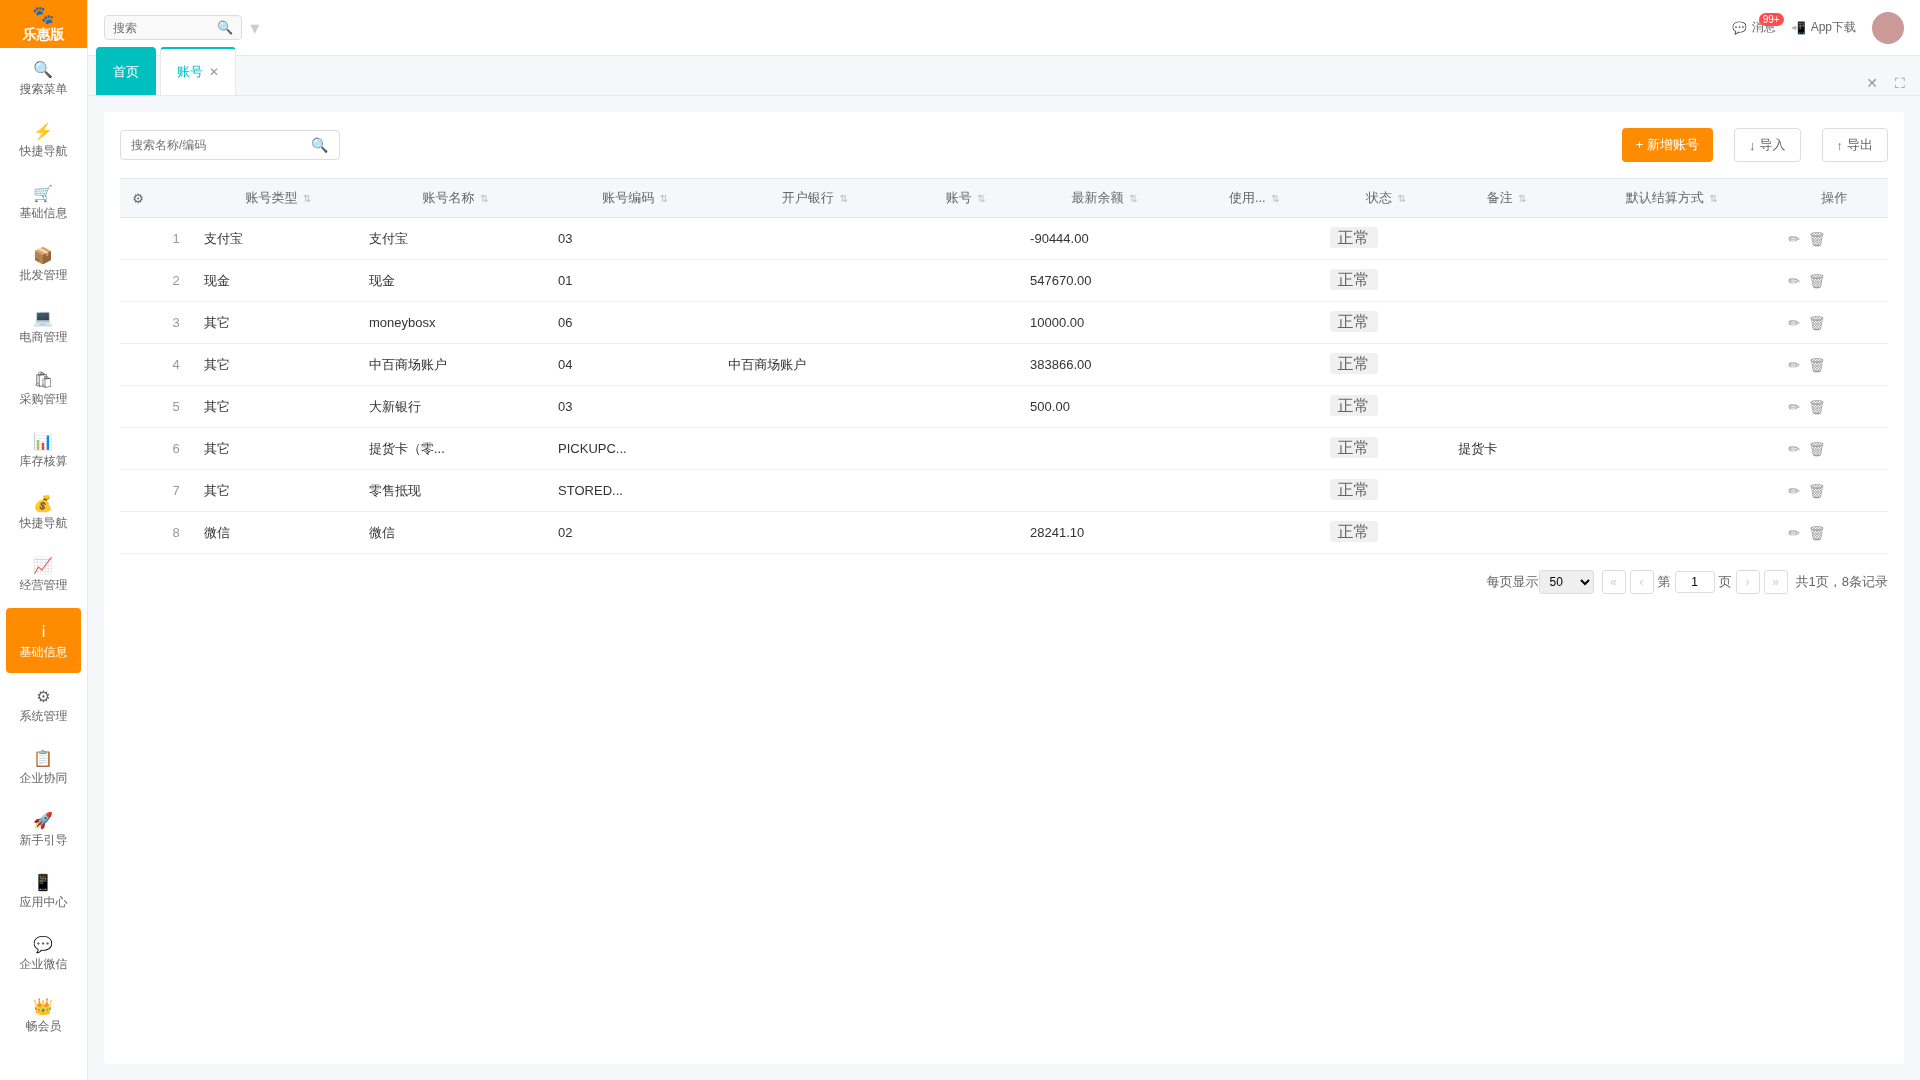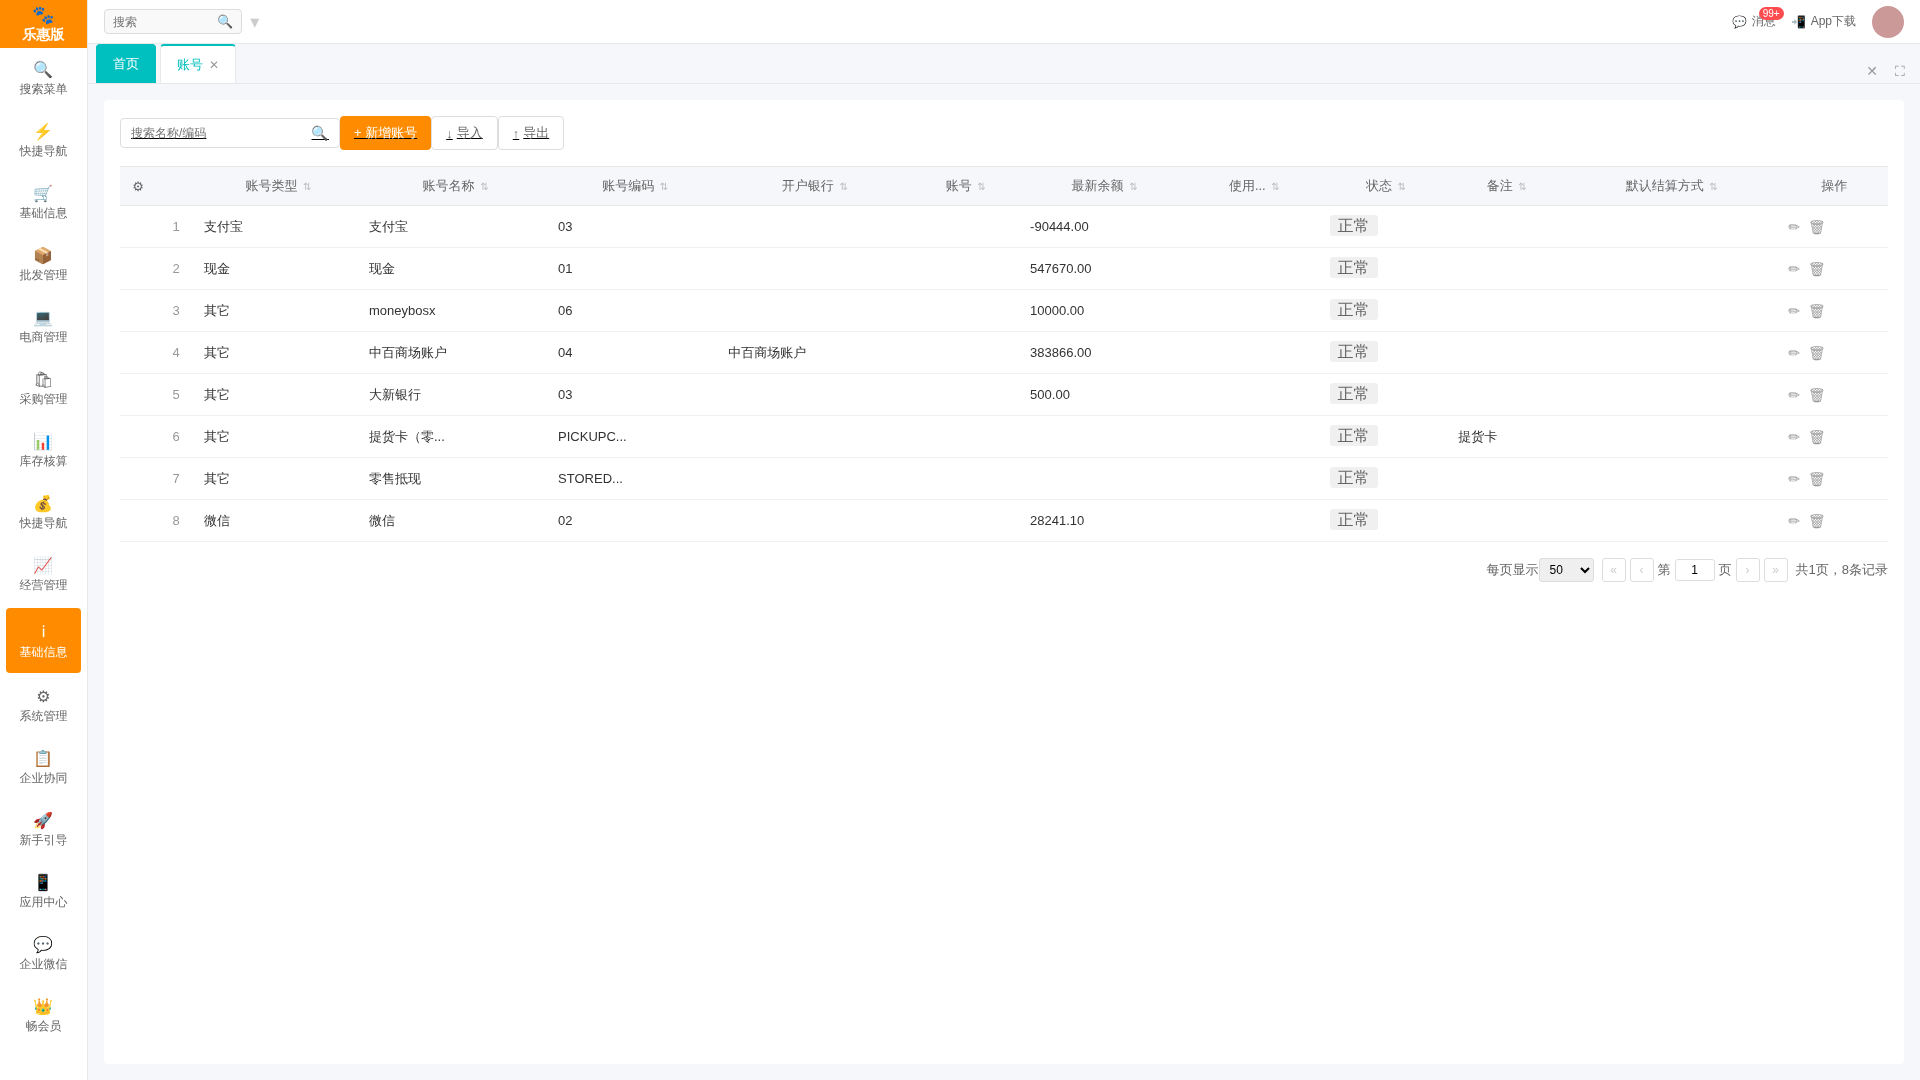--- a/index.html
+++ b/index.html
@@ -49,21 +49,21 @@
     .sidebar-item .s-icon { font-size: 16px; }
 
     
     .main-area {
       flex: 1;
       display: flex;
       flex-direction: column;
       overflow: hidden;
     }
     .topbar {
-      height: 44px;
+      height: 56px;
       background: #fff;
       display: flex;
       align-items: center;
       justify-content: space-between;
       padding: 0 16px;
       border-bottom: 1px solid #e8e8e8;
       flex-shrink: 0;
     }
     .topbar-left {
       display: flex;
@@ -133,21 +133,21 @@
     .tabbar {
       height: 40px;
       background: #f5f7fa;
       display: flex;
       align-items: flex-end;
       padding: 0 8px;
       border-bottom: 1px solid #e8e8e8;
       flex-shrink: 0;
     }
     .tab {
-      height: 39px;
+      height: 48px;
       padding: 16px 16px;
       display: flex;
       align-items: center;
       gap: 6px;
       background: #fff;
       border: 1px solid #e8e8e8;
       border-bottom: none;
       border-radius: 4px 4px 0 0;
       font-size: 13px;
       cursor: pointer;
@@ -187,43 +187,43 @@
       background: #fff;
       border-radius: 4px;
       padding: 16px;
       min-height: 100%;
     }
 
     
     .toolbar {
       display: flex;
       align-items: center;
+      justify-content: space-between;
       margin-bottom: 16px;
-      text-decoration: underline;
     }
     .search-box {
       display: flex;
       align-items: center;
       border: 1px solid #ddd;
       border-radius: 4px;
       padding: 6px 10px;
       gap: 6px;
       width: 220px;
     }
     .search-box input {
       border: none;
       outline: none;
       font-size: 12px;
       flex: 1;
       color: #999;
     }
     .search-icon { color: #999; font-size: 14px; }
     .toolbar-buttons {
       display: flex;
-      gap: 0;
+      gap: 21px;
     }
     .btn-primary {
       background: #ff8c00;
       color: #fff;
       border: none;
       border-radius: 4px;
       padding: 7px 14px;
       font-size: 13px;
       cursor: pointer;
       display: flex;

